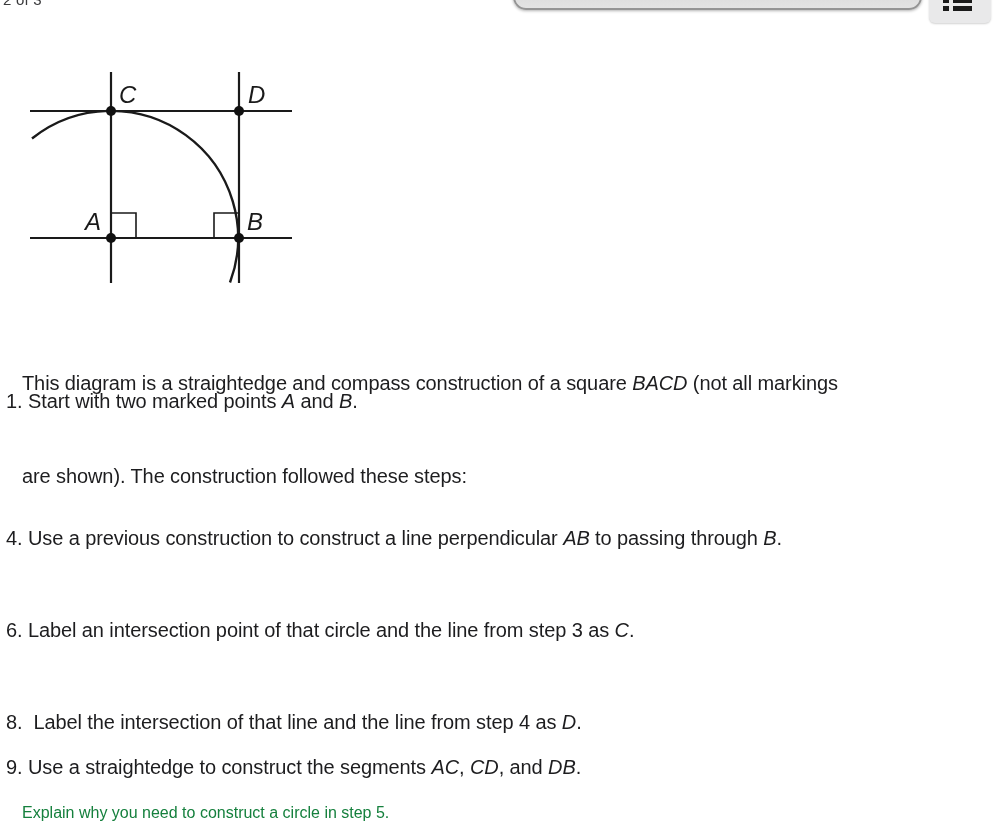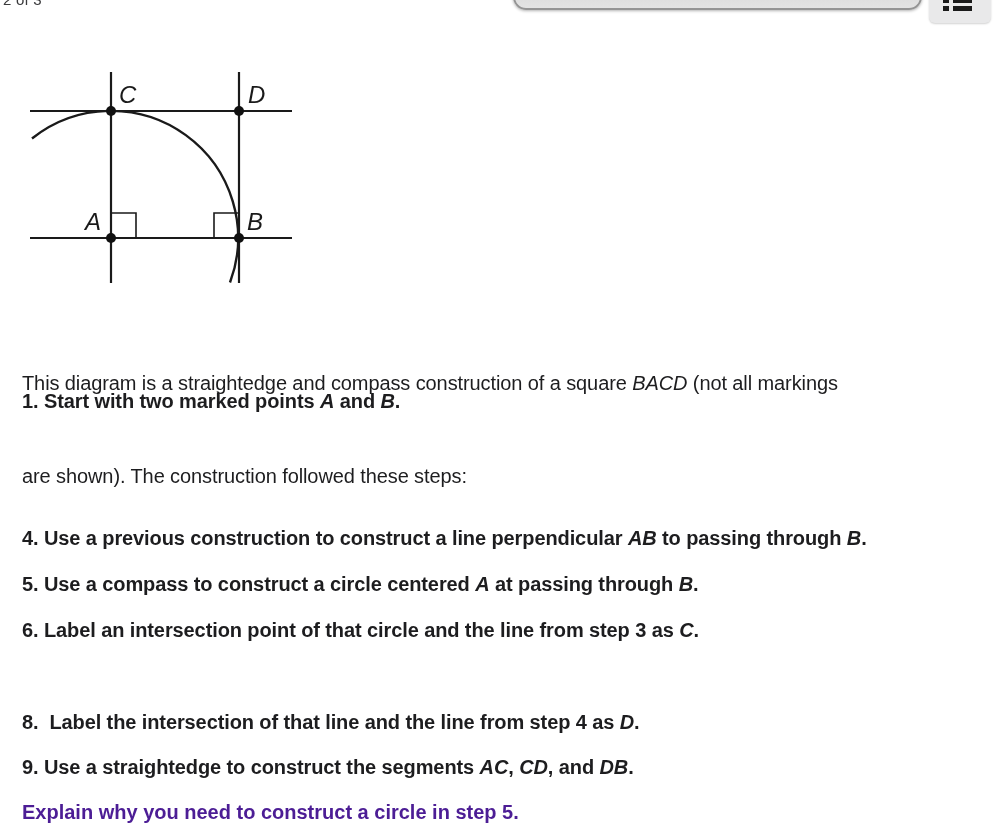--- a/index.html
+++ b/index.html
@@ -78,35 +78,34 @@
     position: absolute;
     left: 22px;
     top: 306px;
     font-size: 20px;
     line-height: 31px;
     letter-spacing: -0.1px;
     white-space: pre;
   }
   .step {
     position: absolute;
-    left: 22px;
+    left: 6px;
     font-size: 20px;
     line-height: 31px;
     letter-spacing: -0.1px;
     white-space: pre;
-    font-weight: bold;
   }
   .prompt {
     position: absolute;
     left: 22px;
     top: 797px;
-    font-size: 20px;
+    font-size: 16px;
     line-height: 31px;
-    font-weight: bold;
-    color: #4c1d95;
+    font-weight: normal;
+    color: #15803d;
     white-space: pre;
   }
   i { font-style: italic; }
 </style>
 </head>
 <body>
 
 <div class="page">
 
   <div class="page-indicator">2 of 3</div>
@@ -151,20 +150,19 @@
     </g>
   </svg>
 
   <div class="intro">
     <div>This diagram is a straightedge and compass construction of a square <i>BACD</i> (not all markings</div>
     <div>are shown). The construction followed these steps:</div>
   </div>
 
   <div class="step" style="top:386px">1. Start with two marked points <i>A</i> and <i>B</i>.</div>
   <div class="step" style="top:523px">4. Use a previous construction to construct a line perpendicular <i>AB</i> to passing through <i>B</i>.</div>
-  <div class="step" style="top:569px">5. Use a compass to construct a circle centered <i>A</i> at passing through <i>B</i>.</div>
   <div class="step" style="top:615px">6. Label an intersection point of that circle and the line from step 3 as <i>C</i>.</div>
   <div class="step" style="top:707px">8.  Label the intersection of that line and the line from step 4 as <i>D</i>.</div>
   <div class="step" style="top:752px">9. Use a straightedge to construct the segments <i>AC</i>, <i>CD</i>, and <i>DB</i>.</div>
 
   <div class="prompt">Explain why you need to construct a circle in step 5.</div>
 
 </div>
 
 </body></html>

